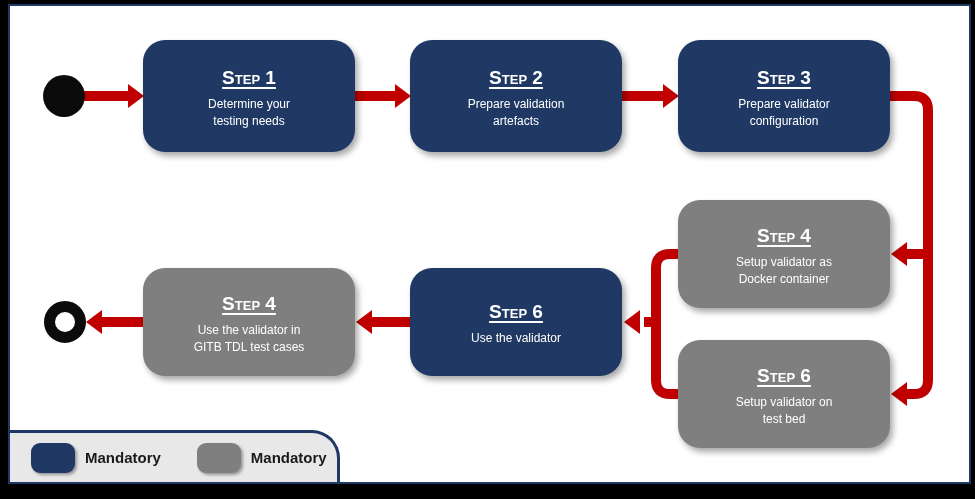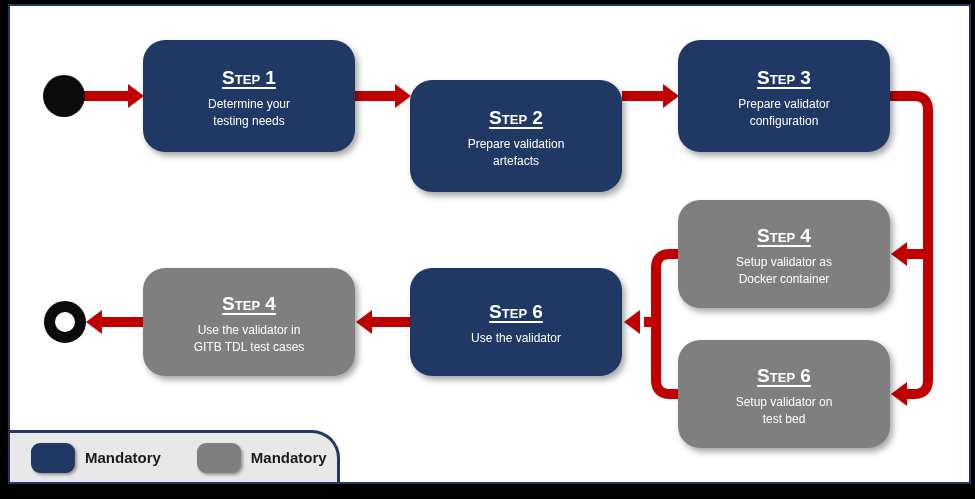--- a/index.html
+++ b/index.html
@@ -165,21 +165,21 @@
 
   <div class="node start"></div>
   <div class="node end"></div>
 
   <div class="step mandatory" style="left:143px; top:40px; height:112px;">
     <div class="step-title">Step 1</div>
     <div class="step-text">Determine your
 testing needs</div>
   </div>
 
-  <div class="step mandatory" style="left:410px; top:40px; height:112px;margin-top:40px;">
+  <div class="step mandatory" style="left:410px; top:40px; height:112px;">
     <div class="step-title">Step 2</div>
     <div class="step-text">Prepare validation
 artefacts</div>
   </div>
 
   <div class="step mandatory" style="left:678px; top:40px; height:112px;">
     <div class="step-title">Step 3</div>
     <div class="step-text">Prepare validator
 configuration</div>
   </div>

